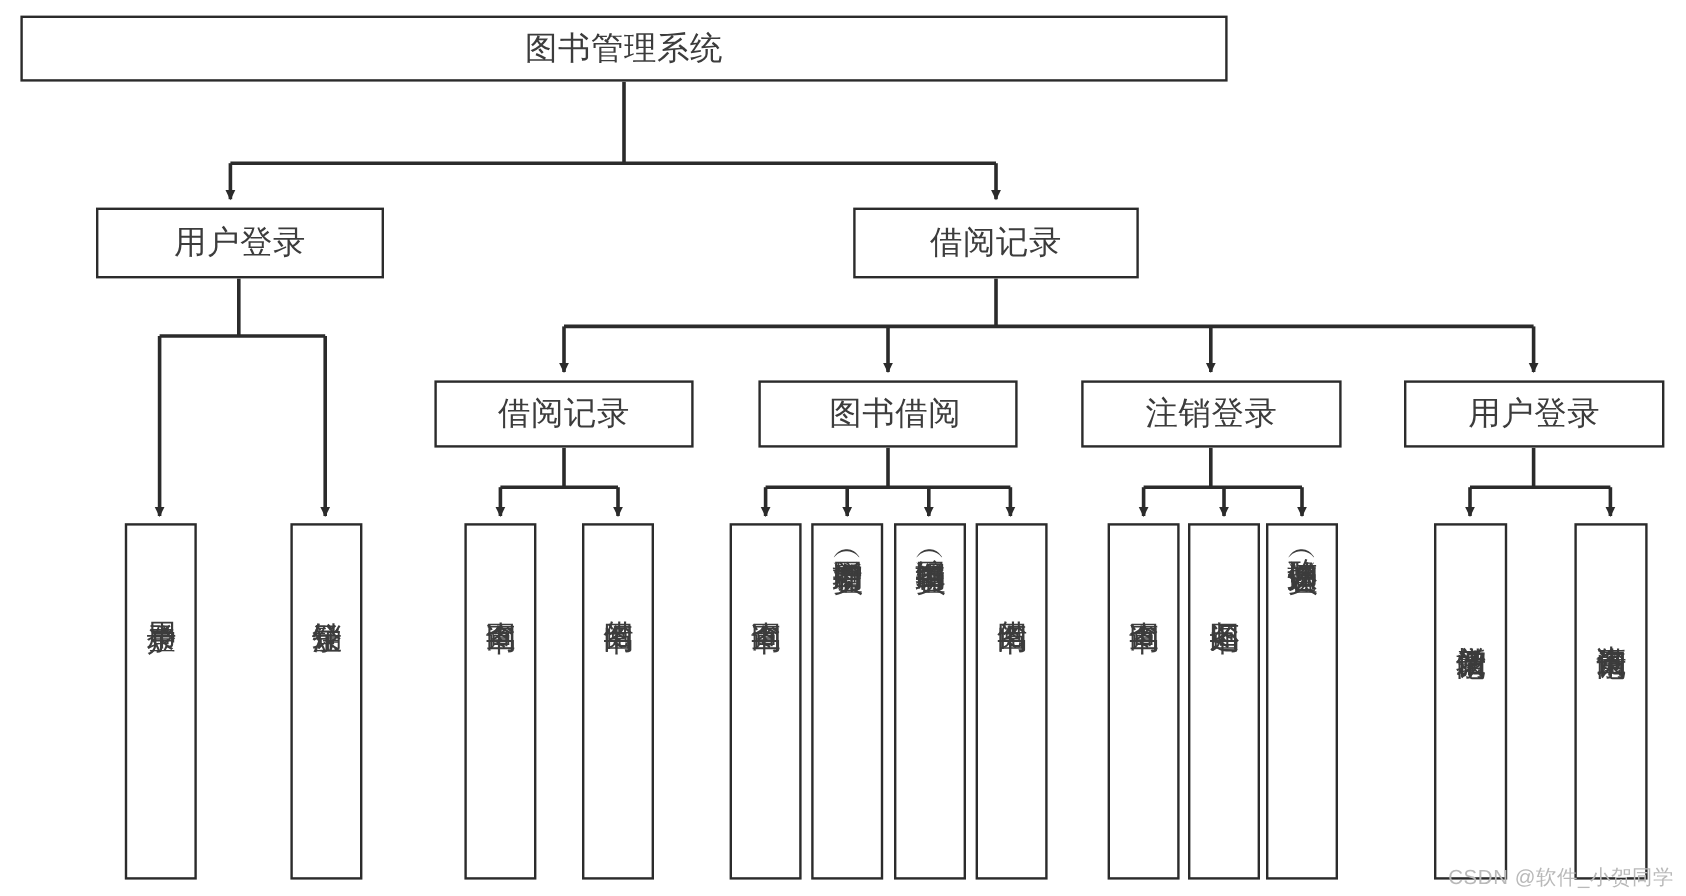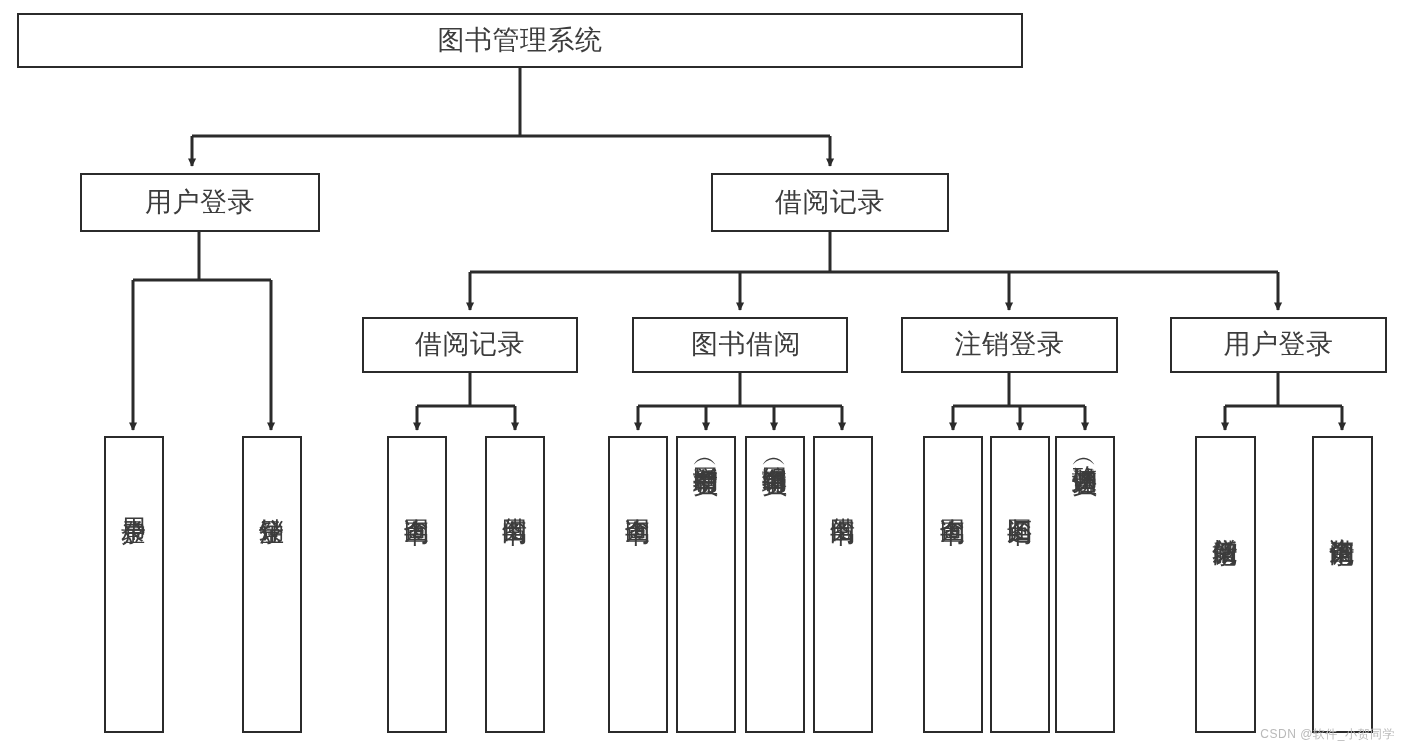--- a/index.html
+++ b/index.html
@@ -62,21 +62,21 @@
     padding-top: 72px;
   }
   .node-label {
     display: block;
     color: #3c3c3c;
   }
   #watermark {
     position: absolute;
     right: 10px;
     bottom: 4px;
-    font-size: 12px;
+    font-size: 17px;
     color: #b9b9b9;
     letter-spacing: 0.5px;
     white-space: nowrap;
   }
 </style>
 </head>
 <body>
 
 <div id="diagram-canvas">
 

